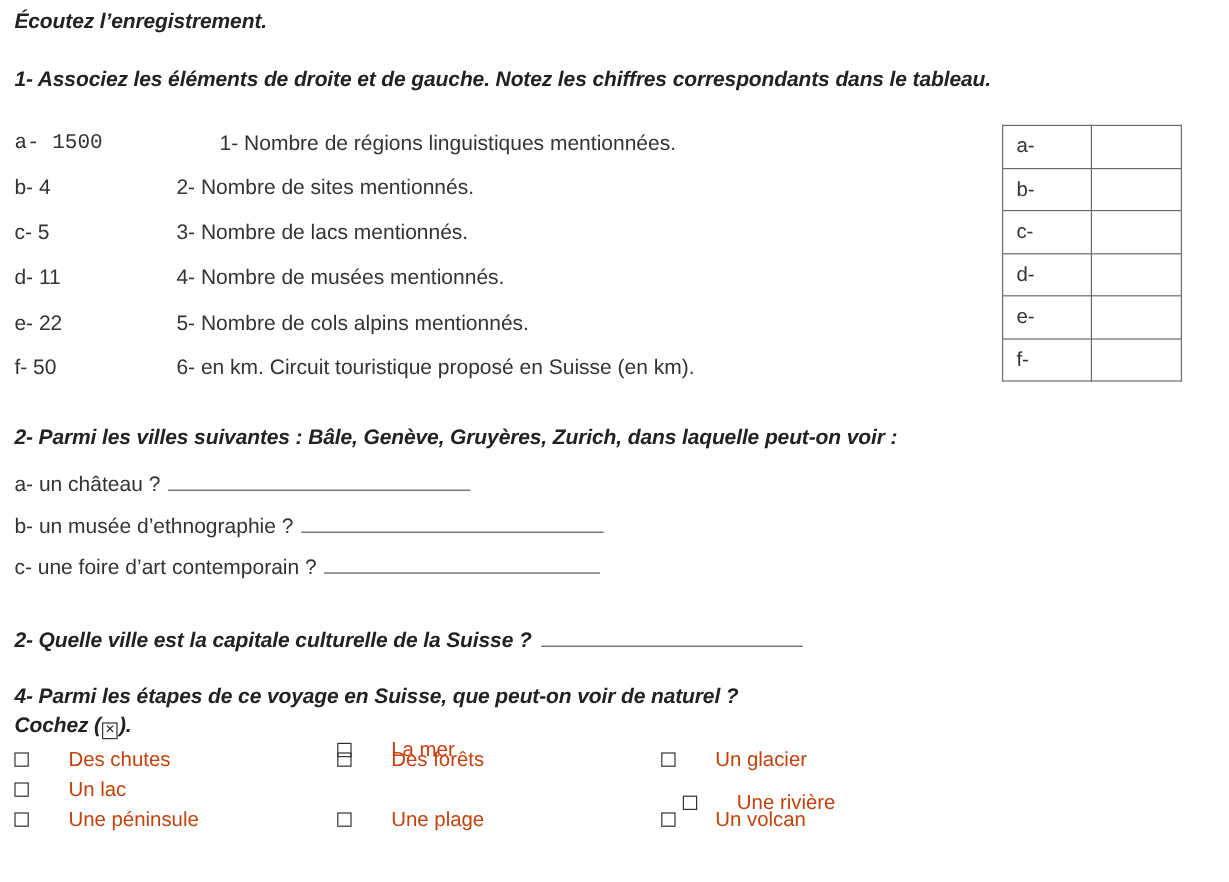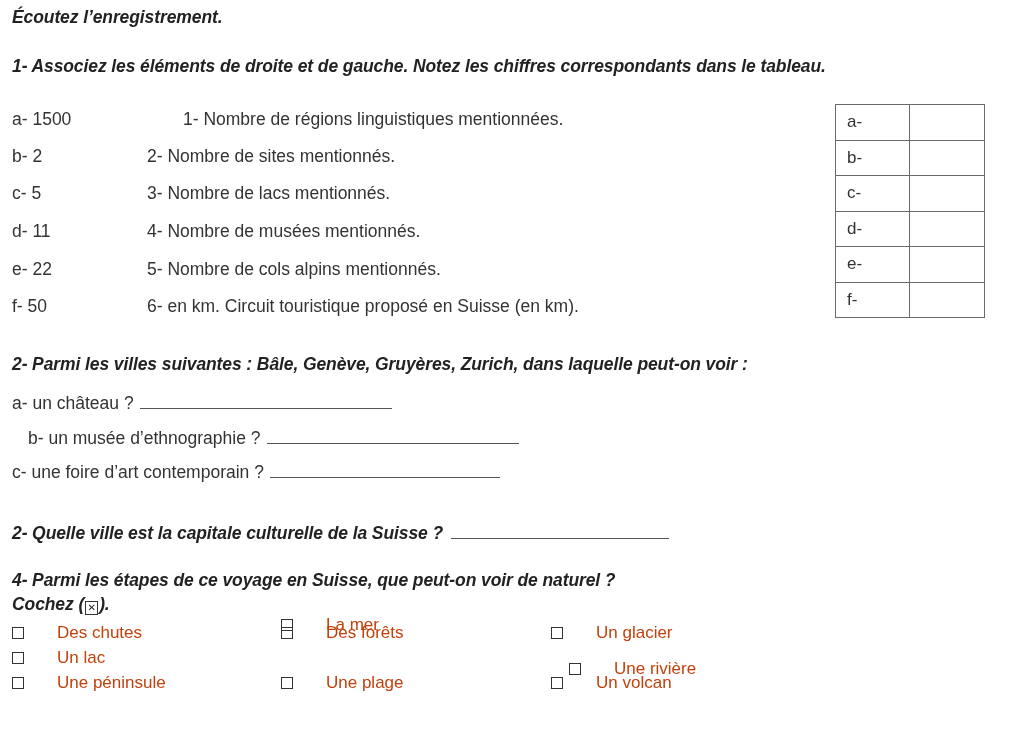--- a/index.html
+++ b/index.html
@@ -98,22 +98,22 @@
     }
   </style>
 </head>
 <body>
 
 <div class="abs heading" style="left:12px; top:7px;">Écoutez l’enregistrement.</div>
 
 <div class="abs heading" style="left:12px; top:56px;">1- Associez les éléments de droite et de gauche. Notez les chiffres correspondants dans le tableau.</div>
 
 <div>
-  <div class="abs body-text match-left" style="top:109px;">a- 1500</div>
-  <div class="abs body-text match-left" style="top:146px;">b- 2</div>
+  <div class="abs body-text match-left" style="top:109px;font-family:Liberation Mono, monospace;">a- 1500</div>
+  <div class="abs body-text match-left" style="top:146px;">b- 4</div>
   <div class="abs body-text match-left" style="top:183px;">c- 5</div>
   <div class="abs body-text match-left" style="top:221px;">d- 11</div>
   <div class="abs body-text match-left" style="top:259px;">e- 22</div>
   <div class="abs body-text match-left" style="top:296px;">f- 50</div>
 </div>
 
 <div>
   <div class="abs body-text match-right" style="top:109px;margin-left:36px;">1- Nombre de régions linguistiques mentionnées.</div>
   <div class="abs body-text match-right" style="top:146px;">2- Nombre de sites mentionnés.</div>
   <div class="abs body-text match-right" style="top:183px;">3- Nombre de lacs mentionnés.</div>
@@ -149,21 +149,21 @@
     <td class="ans"></td>
   </tr>
 </tbody>
   </table>
 
 <div class="abs heading" style="left:12px; top:354px;">2- Parmi les villes suivantes : Bâle, Genève, Gruyères, Zurich, dans laquelle peut-on voir :</div>
 
 <div class="abs body-text" style="left:12px; top:390px;">
   <span>a- un château ?</span><span class="blank" style="width:252px;"></span>
 </div>
-<div class="abs body-text" style="left:12px; top:425px;margin-left:16px;">
+<div class="abs body-text" style="left:12px; top:425px;">
   <span>b- un musée d’ethnographie ?</span><span class="blank" style="width:252px;"></span>
 </div>
 <div class="abs body-text" style="left:12px; top:459px;">
   <span>c- une foire d’art contemporain ?</span><span class="blank" style="width:230px;"></span>
 </div>
 
 <div class="abs heading" style="left:12px; top:520px;">
   <span>2- Quelle ville est la capitale culturelle de la Suisse ?</span><span class="blank" style="width:218px; margin-left:8px;"></span>
 </div>
 

